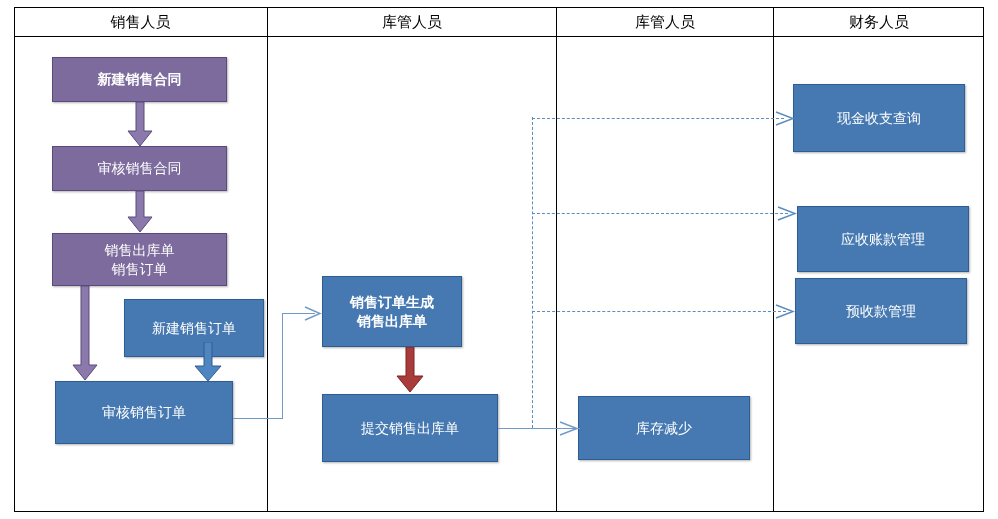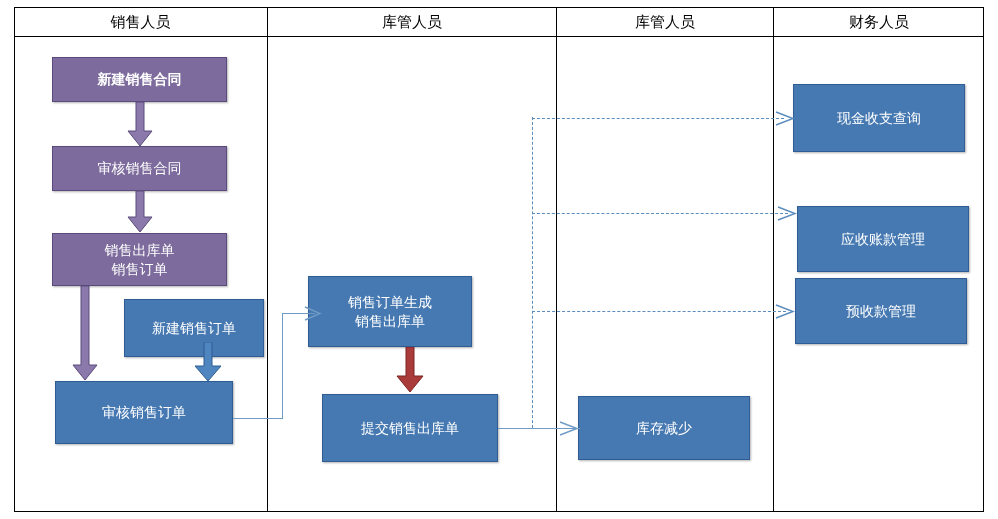--- a/index.html
+++ b/index.html
@@ -97,21 +97,21 @@
   <div class="blockarrow" style="left:194px;top:342px;">
     <svg width="28" height="40" viewBox="0 0 28 40">
       <polygon points="10,0 18,0 18,24 27,24 14,39 1,24 10,24" fill="#4f86c0" stroke="#2f5d93" stroke-width="1"></polygon>
     </svg>
   </div>
 
   <div class="node blue" style="left:55px;top:381px;width:178px;height:63px;">
     <span>审核销售订单</span>
   </div>
 
-  <div class="node blue" style="left:308px;top:276px;width:164px;height:71px;">
+  <div class="node blue" style="left:322px;top:276px;width:140px;height:71px;font-weight:bold;">
     <div>
       <span>销售订单生成</span>
       <span>销售出库单</span>
     </div>
   </div>
 
   <div class="blockarrow" style="left:396px;top:347px;">
     <svg width="28" height="46" viewBox="0 0 28 46">
       <polygon points="10,0 18,0 18,29 27,29 14,45 1,29 10,29" fill="#a93b3b" stroke="#7d2222" stroke-width="1"></polygon>
     </svg>

